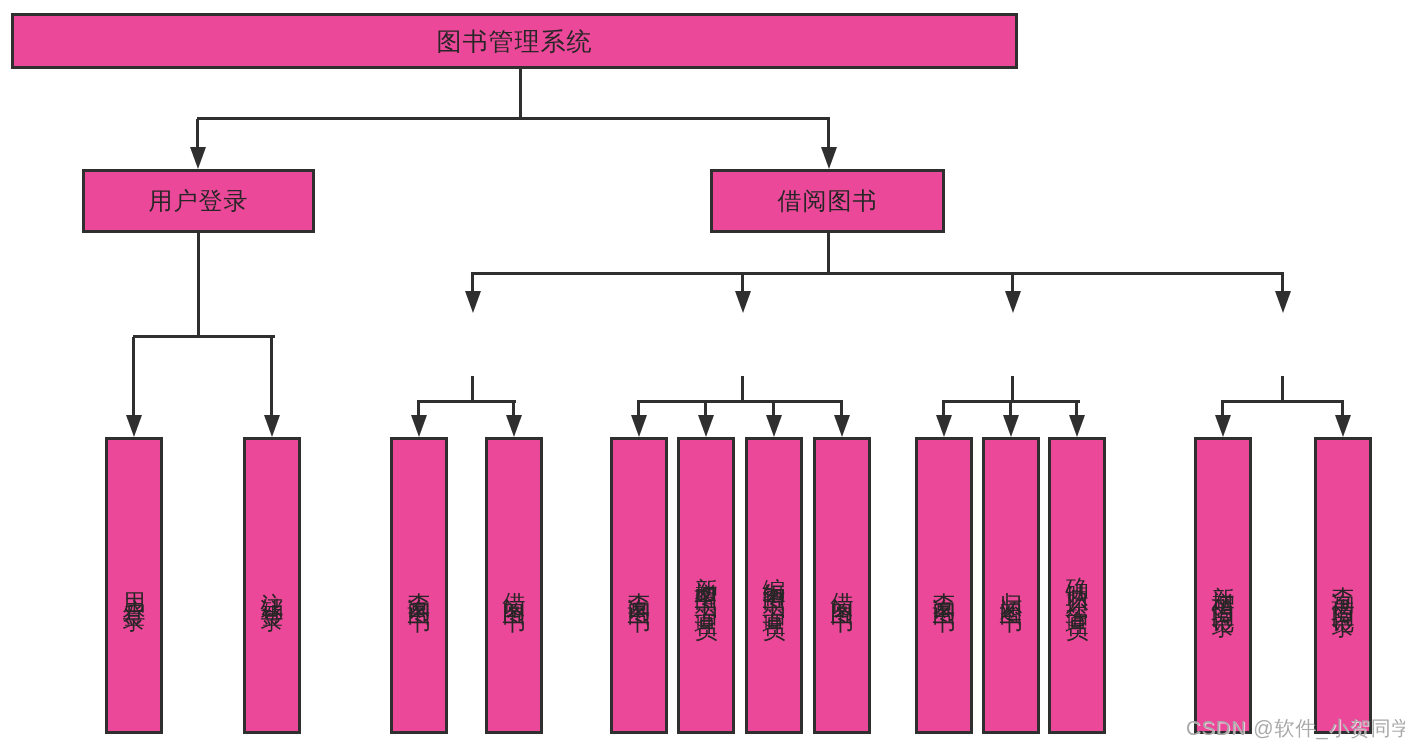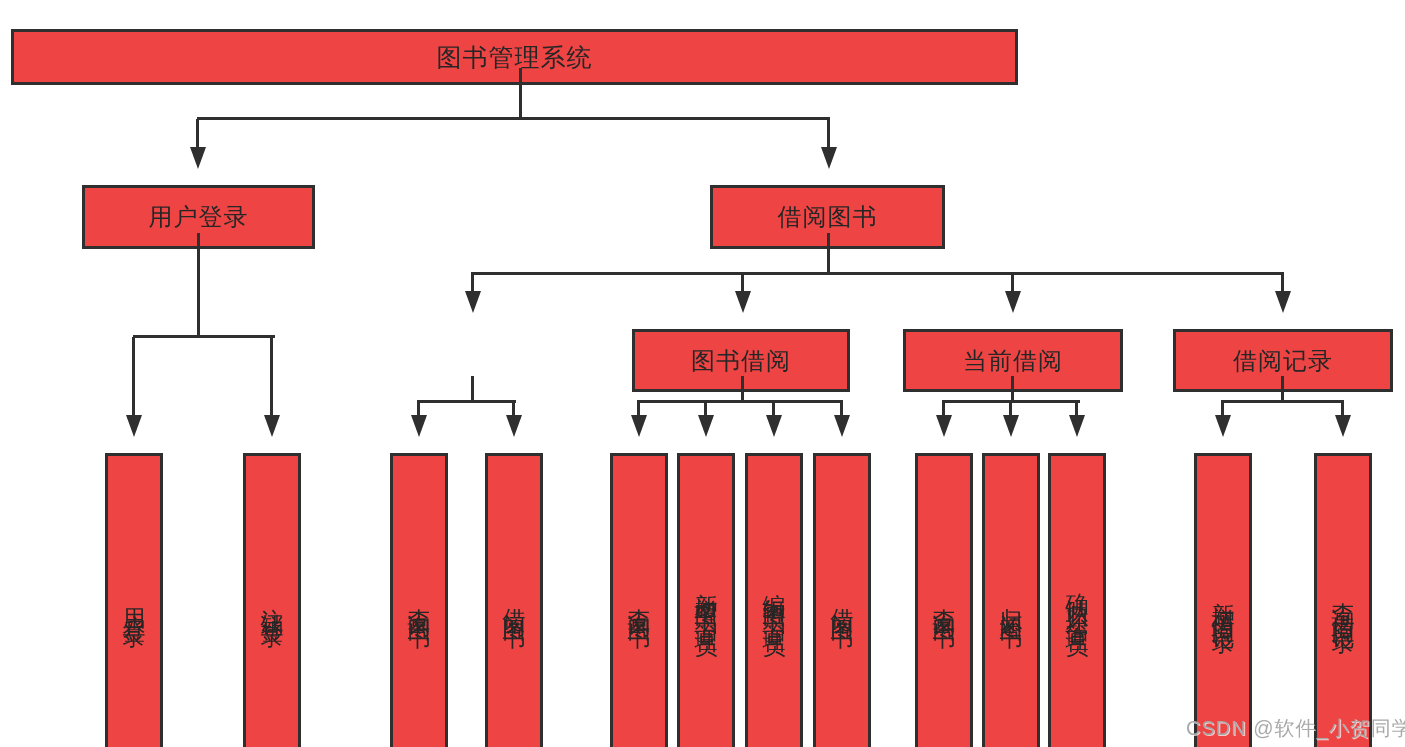--- a/index.html
+++ b/index.html
@@ -14,26 +14,25 @@
     position:relative;
     width:1405px;
     height:747px;
     background:var(--background);
     overflow:hidden;
     font-family:"Liberation Sans", sans-serif;
   }
   .box {
     position:absolute;
     border:3px solid var(--line);
-    background:#ef4444;
+    background:#ec4899;
     display:flex;
     align-items:center;
     justify-content:center;
     color:var(--text);
-    margin-top:16px;
   }
   .hl { font-size:24px; letter-spacing:1px; white-space:nowrap; }
   .root-label { font-size:25px; }
   .vl {
     writing-mode:vertical-rl;
     text-orientation:mixed;
     font-size:23px;
     letter-spacing:6px;
     line-height:1;
     white-space:nowrap;
@@ -74,29 +73,20 @@
     <span class="hl root-label">图书管理系统</span>
   </div>
 
   <div class="box" style="left:82px;top:169px;width:233px;height:64px">
     <span class="hl">用户登录</span>
   </div>
   <div class="box" style="left:710px;top:169px;width:235px;height:64px">
     <span class="hl">借阅图书</span>
   </div>
 
-  <div class="box" style="left:632px;top:313px;width:218px;height:63px">
-    <span class="hl">图书借阅</span>
-  </div>
-  <div class="box" style="left:903px;top:313px;width:220px;height:63px">
-    <span class="hl">当前借阅</span>
-  </div>
-  <div class="box" style="left:1173px;top:313px;width:220px;height:63px">
-    <span class="hl">借阅记录</span>
-  </div>
 
   <div class="box" style="left:105px;top:437px;width:58px;height:297px">
     <span class="vl">用户登录</span>
   </div>
   <div class="box" style="left:243px;top:437px;width:58px;height:297px">
     <span class="vl">注销登录</span>
   </div>
   <div class="box" style="left:390px;top:437px;width:58px;height:297px">
     <span class="vl">查询图书</span>
   </div>

